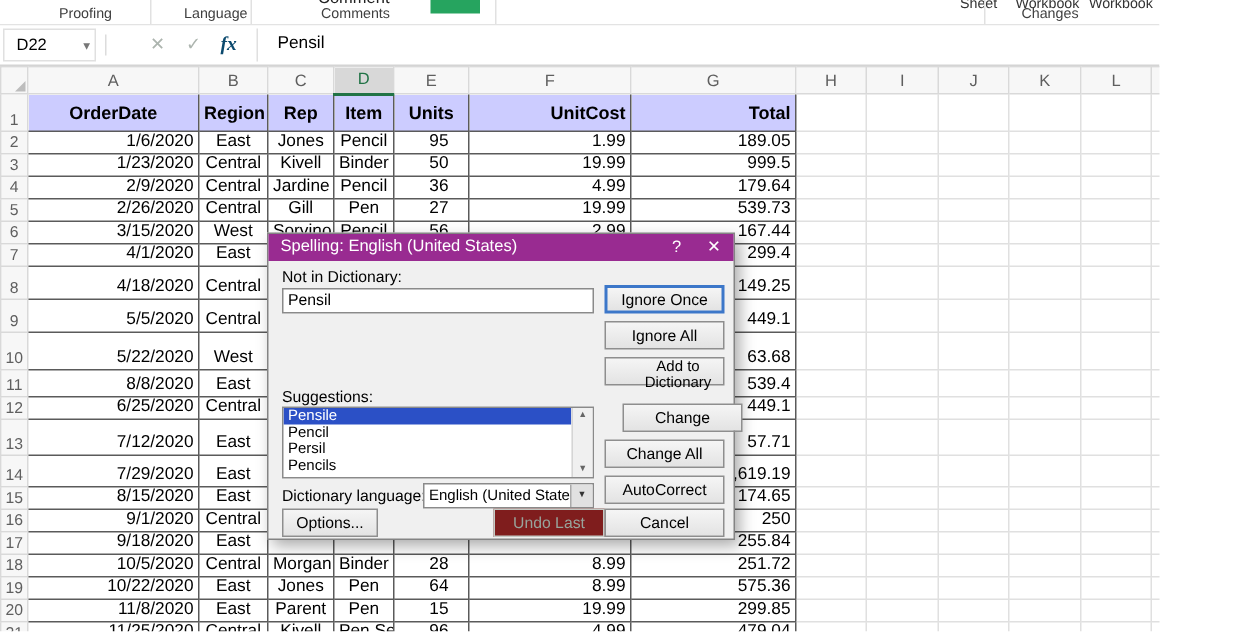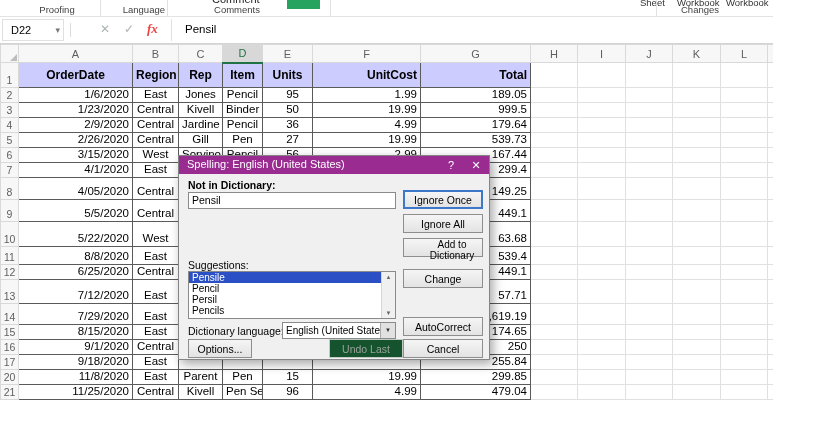--- a/index.html
+++ b/index.html
@@ -28,21 +28,21 @@
 
   
   .fbar { position: relative; height: 27px; background: #fff; border-bottom: 1px solid #d4d4d4; }
   .namebox { position: absolute; left: 2px; top: 2px; width: 62px; height: 22px; border: 1px solid #e0e0e0;
              font-size: 11px; line-height: 20px; padding-left: 8px; color: #000; }
   .nb-arrow { position: absolute; right: 3px; top: 0; font-size: 9px; color: #777; }
   .fb-sep { position: absolute; left: 70px; top: 6px; bottom: 6px; width: 1px; background: #dcdcdc; }
   .fb-x, .fb-check { position: absolute; top: 5px; font-size: 12px; color: #adb5af; }
   .fb-x { left: 100px; } .fb-check { left: 124px; }
   .fb-fx { position: absolute; left: 147px; top: 4px; font-size: 13px; font-weight: bold; font-style: italic;
-           font-family: "Liberation Serif", serif; color: #ef4444; }
+           font-family: "Liberation Serif", serif; color: #0c4a6e; }
   .fb-input { position: absolute; left: 171px; top: 2px; right: 0; height: 22px; border-left: 1px solid #e0e0e0;
               font-size: 11.5px; line-height: 21px; padding-left: 13px; color: #000; }
 
   
   .grid { border-collapse: collapse; table-layout: fixed; width: 826px; }
   .grid td { overflow: hidden; white-space: nowrap; }
   .chrow { height: 18px; }
   .chrow td { vertical-align: middle; }
   .corner { background: #f7f7f7; border: 1px solid #d9d9d9; position: relative; }
   .corner::after { content: ""; position: absolute; right: 1px; bottom: 1px;
@@ -65,37 +65,37 @@
   
   .dlg { position: absolute; left: 178px; top: 155px; width: 312px; height: 205px; z-index: 10;
          background: #f0f0f0; border: 1px solid #848484; box-shadow: 3px 4px 10px rgba(0,0,0,.35);
          font-size: 11px; }
   .dlg-title { position: absolute; left: 0; top: 0; right: 0; height: 18px;
                background: var(--dialog-title, #992b91); color: #fff; }
   .dlg-title-text { position: absolute; left: 8px; top: 2px; font-size: 11px; }
   .dlg-help  { position: absolute; right: 27px; top: 0; width: 22px; height: 18px; text-align: center; line-height: 18px; font-size: 11px; }
   .dlg-close { position: absolute; right: 0; top: 0; width: 26px; height: 18px; text-align: center; line-height: 18px; font-size: 11px; }
   .dl { position: absolute; color: #000; font-size: 10.5px; }
-  .lbl1 { left: 9px; top: 23px; font-weight: bold; }
+  .lbl1 { left: 9px; top: 23px; }
   .lbl2 { left: 9px; top: 103px; }
   .lbl3 { left: 9px; top: 169px; }
   .dinput { position: absolute; left: 9px; top: 36px; width: 208px; height: 17px; background: #fff;
             border: 1px solid #8a8a8a; line-height: 15px; padding-left: 3px; font-size: 10.5px; }
   .dbtn { position: absolute; width: 80px; height: 19px; background: linear-gradient(#f5f5f5, #e3e3e3);
           border: 1px solid #8e8e8e; font-size: 10.5px; font-family: "Liberation Sans", sans-serif;
           color: #000; text-align: center; padding: 0; }
   .b-io { left: 224px; top: 34px; border: 2px solid #3c77c9; }
   .b-ia { left: 224px; top: 58px; }
   .b-ad { left: 224px; top: 82px; font-size: 10px; padding-left: 18px; }
-  .b-ch { left: 224px; top: 113px; }
+  .b-ch { left: 236px; top: 113px; }
   .b-ca { left: 224px; top: 137px; }
   .b-ac { left: 224px; top: 161px; }
   .b-opt { left: 9px; top: 183px; width: 64px; }
   .b-undo { left: 150px; top: 183px; width: 74px; }
-  .b-undo.disabled { background: #14532d; color: #98a39b; border-color: #c4cac5; }
+  .b-undo.disabled { background: #7f1d1d; color: #98a39b; border-color: #c4cac5; }
   .b-cancel { left: 224px; top: 183px; }
   .dlist { position: absolute; left: 9px; top: 115px; width: 208px; height: 48px;
            background: #fff; border: 1px solid #8a8a8a; }
   .dlist-items { position: absolute; left: 0; top: 0; right: 14px; bottom: 0; overflow: hidden; }
   .sugg { height: 11px; line-height: 11px; padding-left: 3px; font-size: 10px; color: #000; }
   .sugg.sel { background: var(--selection-blue, #2b50c6); color: #fff; }
   .dscroll { position: absolute; right: 0; top: 0; bottom: 0; width: 14px; background: #f0f0f0; border-left: 1px solid #d5d5d5; }
   .arr { position: absolute; left: 0; right: 0; text-align: center; font-size: 6px; color: #666; }
   .up { top: 2px; } .dn { bottom: 2px; }
   .dselect { position: absolute; left: 103px; top: 166px; width: 114px; height: 17px; background: #fff;
@@ -290,21 +290,21 @@
           <td class="blank"></td>
           <td class="blank"></td>
           <td class="blank"></td>
           <td class="blank"></td>
           <td class="blank"></td>
           <td class="blank"></td>
           <td class="blank"></td>
         </tr>
         <tr style="height: 22px;">
           <td class="rowhdr">8</td>
-          <td class="cell a-r">4/05/2020</td>
+          <td class="cell a-r">4/18/2020</td>
           <td class="cell a-c">Central</td>
           <td class="cell a-c"></td>
           <td class="cell a-c"></td>
           <td class="cell a-rp"></td>
           <td class="cell a-r"></td>
           <td class="cell a-r">149.25</td>
           <td class="blank"></td>
           <td class="blank"></td>
           <td class="blank"></td>
           <td class="blank"></td>
@@ -450,20 +450,54 @@
         </tr>
         <tr style="height: 14px;">
           <td class="rowhdr">17</td>
           <td class="cell a-r">9/18/2020</td>
           <td class="cell a-c">East</td>
           <td class="cell a-c"></td>
           <td class="cell a-c"></td>
           <td class="cell a-rp"></td>
           <td class="cell a-r"></td>
           <td class="cell a-r">255.84</td>
+          <td class="blank"></td>
+          <td class="blank"></td>
+          <td class="blank"></td>
+          <td class="blank"></td>
+          <td class="blank"></td>
+          <td class="blank"></td>
+          <td class="blank"></td>
+        </tr>
+        <tr style="height: 14px;">
+          <td class="rowhdr">18</td>
+          <td class="cell a-r">10/5/2020</td>
+          <td class="cell a-c">Central</td>
+          <td class="cell a-c">Morgan</td>
+          <td class="cell a-c">Binder</td>
+          <td class="cell a-rp">28</td>
+          <td class="cell a-r">8.99</td>
+          <td class="cell a-r">251.72</td>
+          <td class="blank"></td>
+          <td class="blank"></td>
+          <td class="blank"></td>
+          <td class="blank"></td>
+          <td class="blank"></td>
+          <td class="blank"></td>
+          <td class="blank"></td>
+        </tr>
+        <tr style="height: 14px;">
+          <td class="rowhdr">19</td>
+          <td class="cell a-r">10/22/2020</td>
+          <td class="cell a-c">East</td>
+          <td class="cell a-c">Jones</td>
+          <td class="cell a-c">Pen</td>
+          <td class="cell a-rp">64</td>
+          <td class="cell a-r">8.99</td>
+          <td class="cell a-r">575.36</td>
           <td class="blank"></td>
           <td class="blank"></td>
           <td class="blank"></td>
           <td class="blank"></td>
           <td class="blank"></td>
           <td class="blank"></td>
           <td class="blank"></td>
         </tr>
         <tr style="height: 14px;">
           <td class="rowhdr">20</td>
@@ -526,20 +560,21 @@
           <div class="sugg">Persil</div>
           <div class="sugg">Pencils</div>
         </div>
       <div class="dscroll">
         <span class="arr up">▲</span>
         <span class="arr dn">▼</span>
       </div>
     </div>
 
     <button class="dbtn b-ch">Change</button>
+    <button class="dbtn b-ca">Change All</button>
     <button class="dbtn b-ac">AutoCorrect</button>
 
     <div class="dl lbl3">Dictionary language:</div>
     <div class="dselect">
       <span>English (United States)</span>
       <span class="dd-btn">▼</span>
     </div>
 
     <button class="dbtn b-opt">Options...</button>
     <button class="dbtn b-undo disabled">Undo Last</button>

